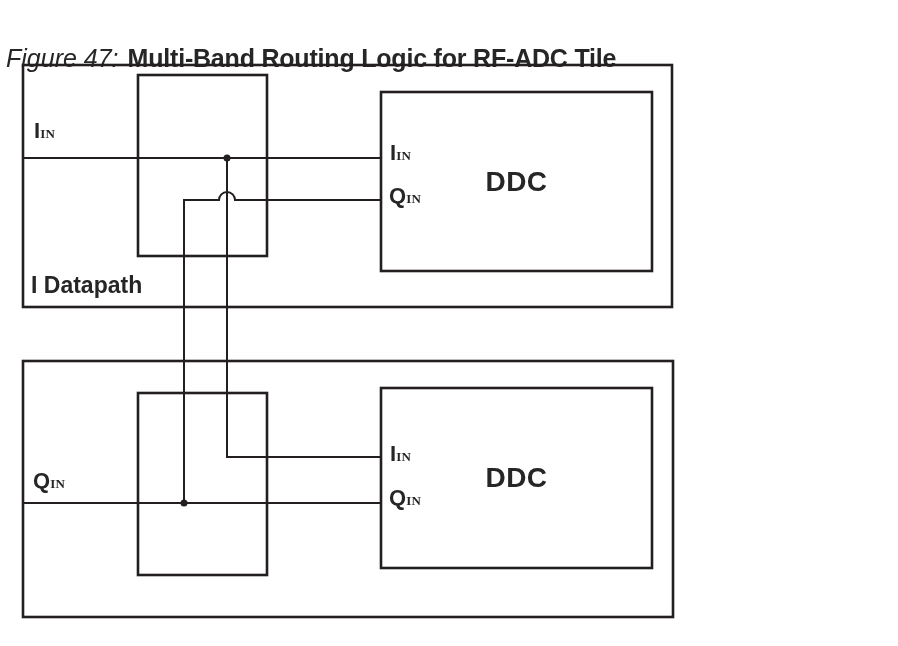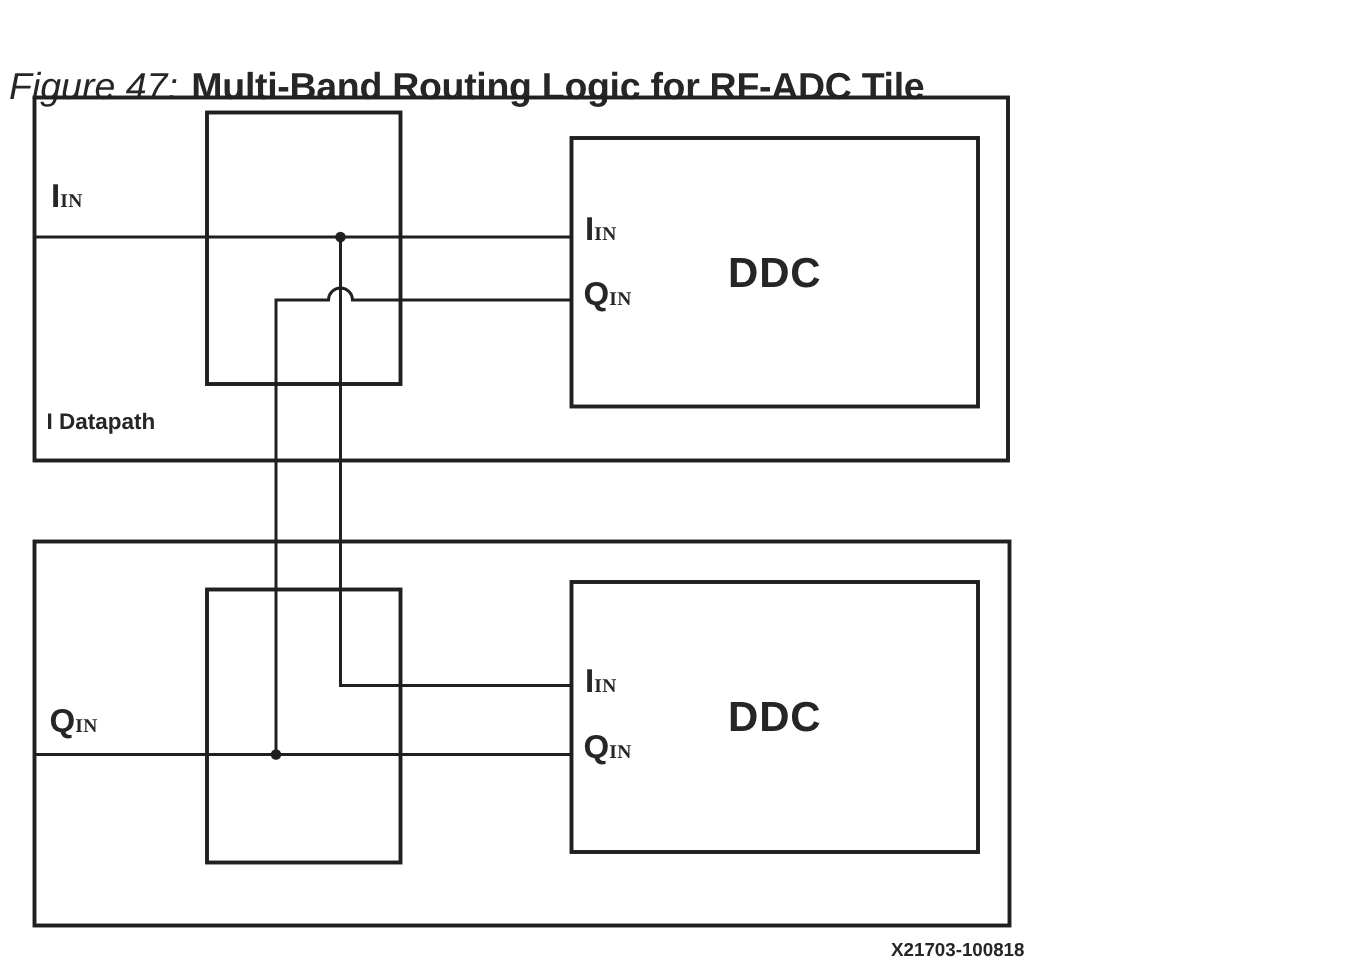--- a/index.html
+++ b/index.html
@@ -33,21 +33,21 @@
   .dot  { fill: var(--line); stroke: none; }
   .lbl {
     position: absolute;
     font-weight: bold;
     color: var(--text);
     white-space: nowrap;
     line-height: 1;
   }
   .port .main { font-size: 22px; }
   .port .sub  { font-size: 13px; letter-spacing: 0.3px; font-family: Liberation Serif, serif; }
-  .datapath-name { font-size: 15px; }
+  .datapath-name { font-size: 23px; }
   .ddc-name {
     display: flex;
     align-items: center;
     justify-content: center;
     font-size: 28px;
     letter-spacing: 0.5px;
     border-radius: 22px;
   }
   #figure-id {
     position: absolute;
@@ -106,15 +106,14 @@
   </div>
 
   <div class="lbl port" style="left:390px; top:443px;">
     <span class="main">I</span><span class="sub">IN</span>
   </div>
   <div class="lbl port" style="left:389px; top:487px;">
     <span class="main">Q</span><span class="sub">IN</span>
   </div>
   <div class="lbl ddc-name" style="left:381px; top:388px; width:271px; height:180px;">DDC</div>
 
-  <div id="figure-id">X21703-100818</div>
 
 </div>
 
 </body></html>

